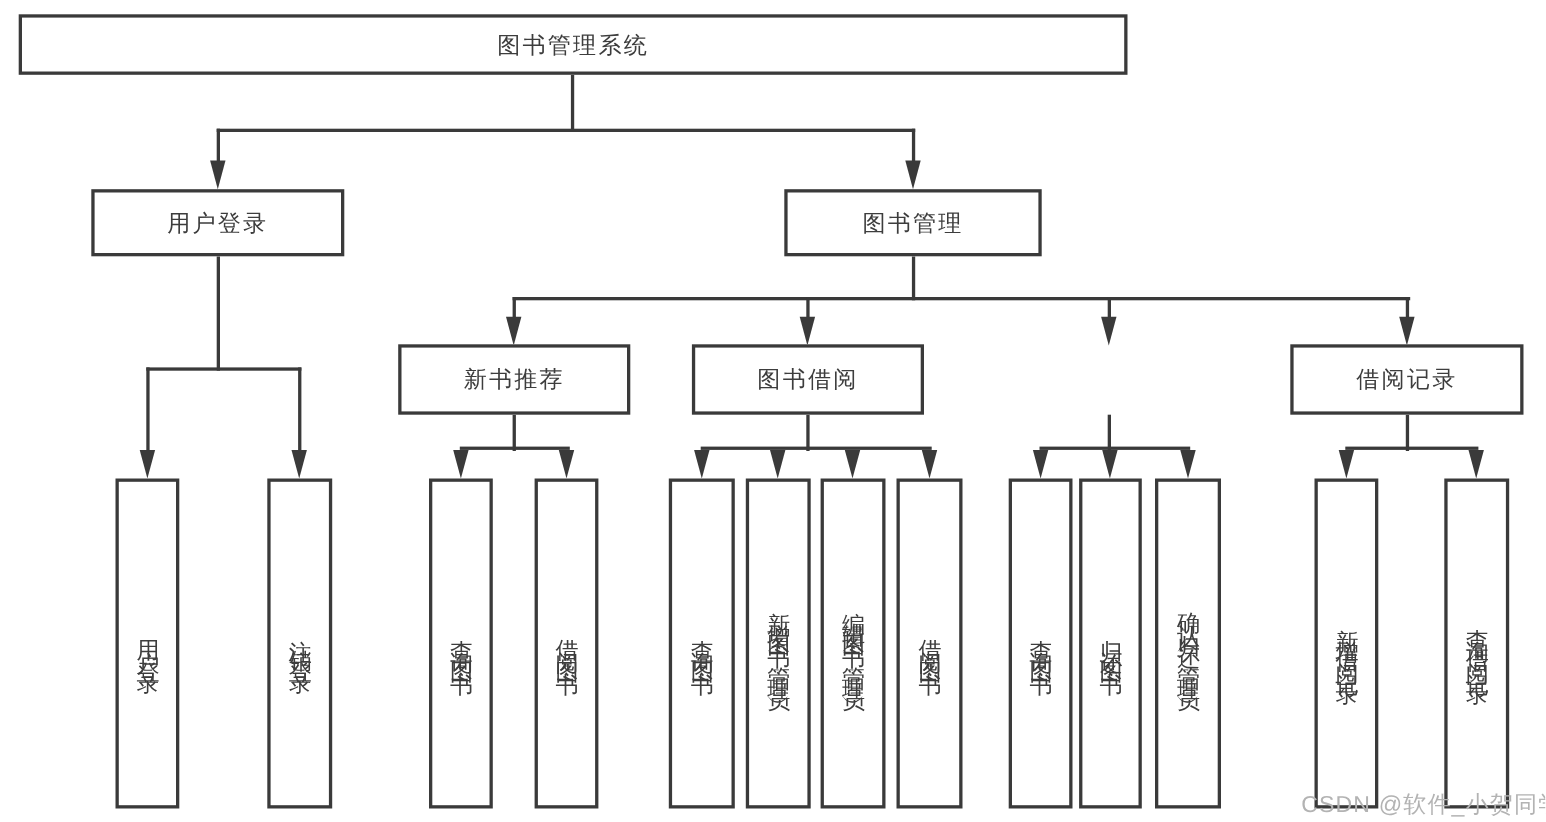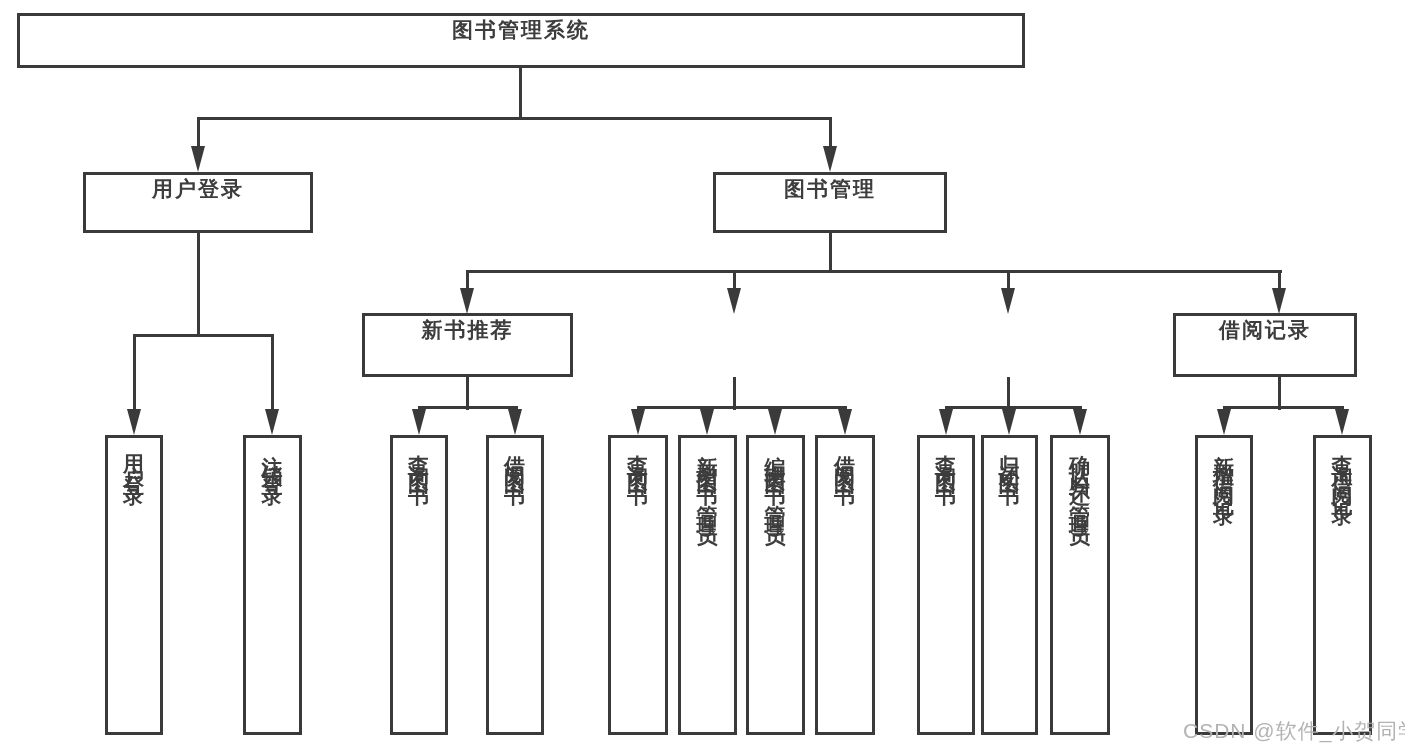--- a/index.html
+++ b/index.html
@@ -2,21 +2,21 @@
 <html><head>
 <meta charset="utf-8">
 <style>
   html,body{margin:0;padding:0;background:#ffffff;}
   #stage{
     position:relative;width:1405px;height:747px;background:#ffffff;overflow:hidden;
     font-family:"Liberation Sans","DejaVu Sans",sans-serif;
   }
   .box{
     position:absolute;box-sizing:border-box;border:3px solid #3a3a3a;background:#ffffff;
-    display:flex;justify-content:center;z-index:2;font-weight:bold;
+    display:flex;align-items:center;justify-content:center;z-index:2;
   }
   .box .lbl{
     font-size:21px;color:#3d3d3d;letter-spacing:2px;white-space:nowrap;
   }
   .leaf .lbl{
     writing-mode:vertical-rl;text-orientation:mixed;letter-spacing:10px;
     font-size:21px;white-space:normal;line-height:1;
   }
   .hline,.vline{position:absolute;background:#3a3a3a;z-index:1;}
   .hline{height:3px;}
@@ -45,23 +45,26 @@
   </div>
 
   <div class="box" style="left:362px;top:313px;width:211px;height:64px;">
     <span class="lbl">新书推荐</span>
   </div>
 
   <div class="box" style="left:713px;top:172px;width:234px;height:61px;">
     <span class="lbl">图书管理</span>
   </div>
 
+  <div class="box" style="left:629px;top:313px;width:211px;height:64px;">
+    <span class="lbl">图书借阅</span>
+  </div>
 
 
-  <div class="box" style="left:1173px;top:313px;width:184px;height:64px;">
+  <div class="box" style="left:1173px;top:313px;width:212px;height:64px;">
     <span class="lbl">借阅记录</span>
   </div>
 
   <div class="box leaf" style="left:105px;top:435px;width:58px;height:300px;">
     <span class="lbl">用户登录</span>
   </div>
   <div class="box leaf" style="left:243px;top:435px;width:59px;height:300px;">
     <span class="lbl">注销登录</span>
   </div>
 

